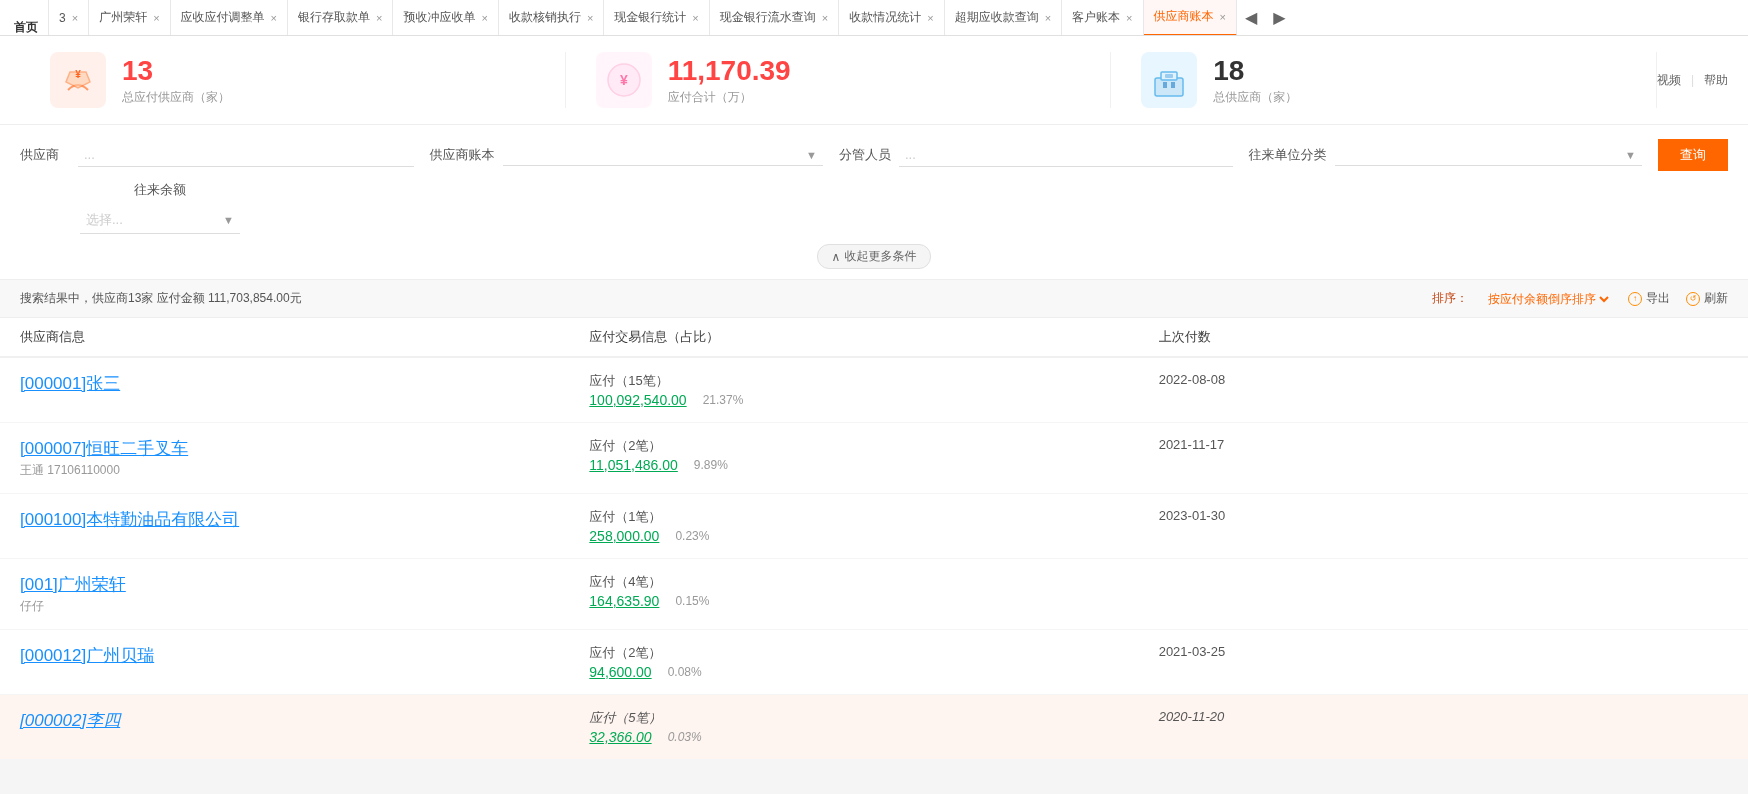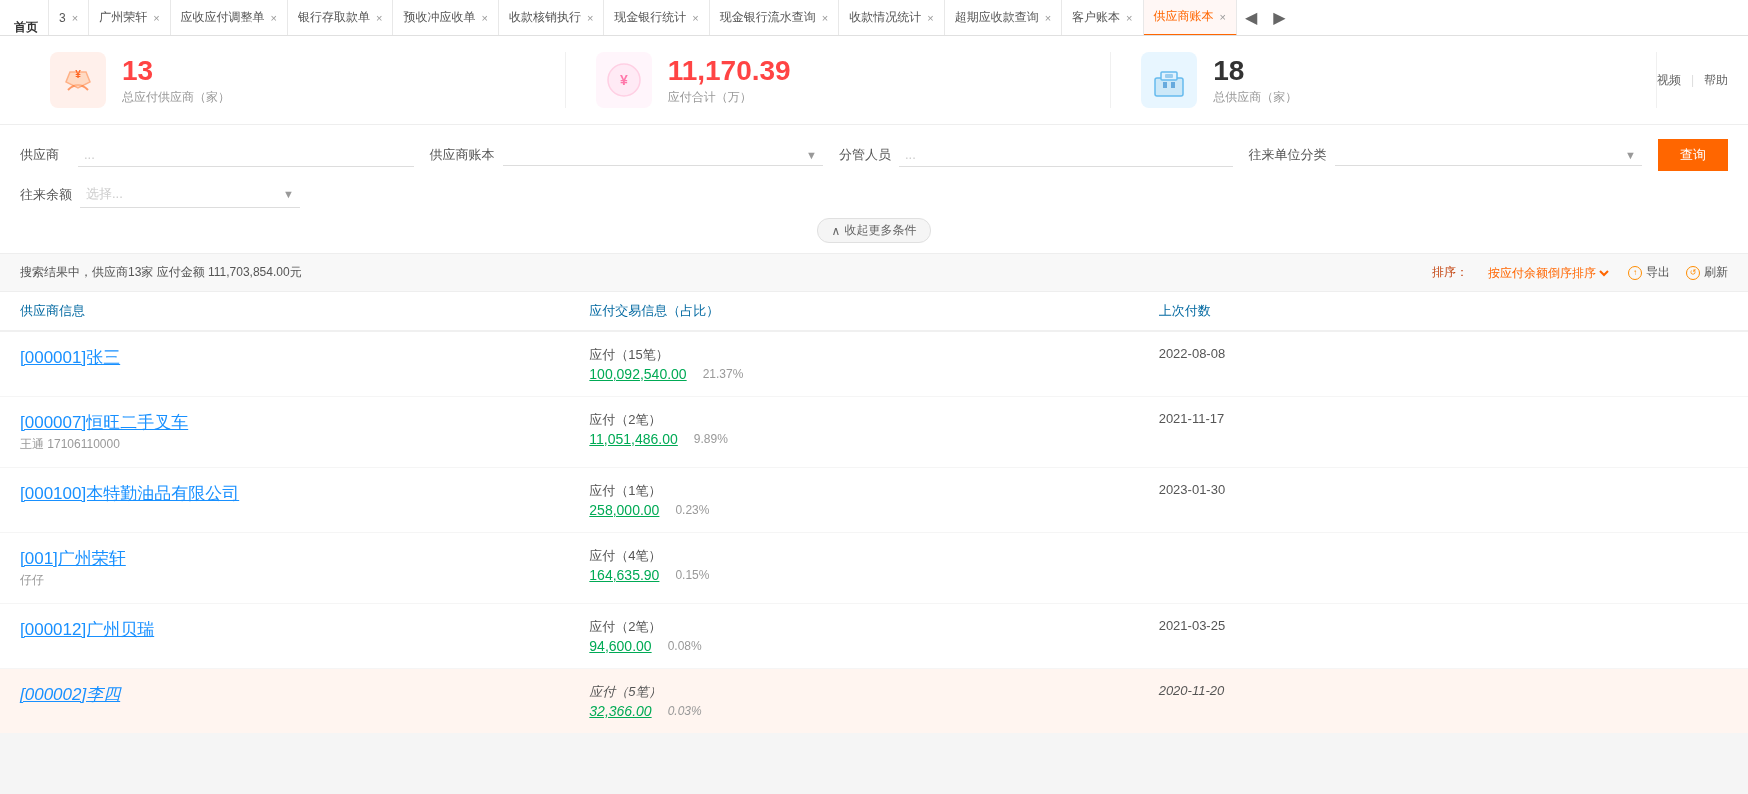--- a/index.html
+++ b/index.html
@@ -214,21 +214,21 @@
     
     .main-table {
       background: #fff;
       margin: 0;
     }
     .table-header {
       display: flex;
       padding: 10px 20px;
       border-bottom: 2px solid #f0f0f0;
       font-size: 13px;
-      color: #0369a1;
+      color: #404040;
       font-weight: 500;
       gap: 40px;
     }
     .col-supplier { flex: 3; }
     .col-transaction { flex: 3; }
     .col-last-payment { flex: 2; }
     .col-extra { flex: 1; }
 
     .table-row {
       display: flex;
@@ -405,21 +405,21 @@
     <div class="filter-item">
       <label>往来单位分类</label>
       <div class="filter-dropdown">
         <span class="placeholder"></span>
         <span style="color:#999;font-size:11px;">▼</span>
       </div>
     </div>
     <button class="query-btn">查询</button>
   </div>
   <div class="filter-row">
-    <div class="filter-item" style="max-width:280px;">
+    <div class="filter-item" style="max-width:280px;flex-direction:column;">
       <label>往来余额</label>
       <div class="filter-dropdown" style="min-width:160px;">
         <span class="placeholder">选择...</span>
         <span style="color:#999;font-size:11px;">▼</span>
       </div>
     </div>
   </div>
   <div class="collapse-bar">
     <button class="collapse-btn">
       <span>∧</span>

